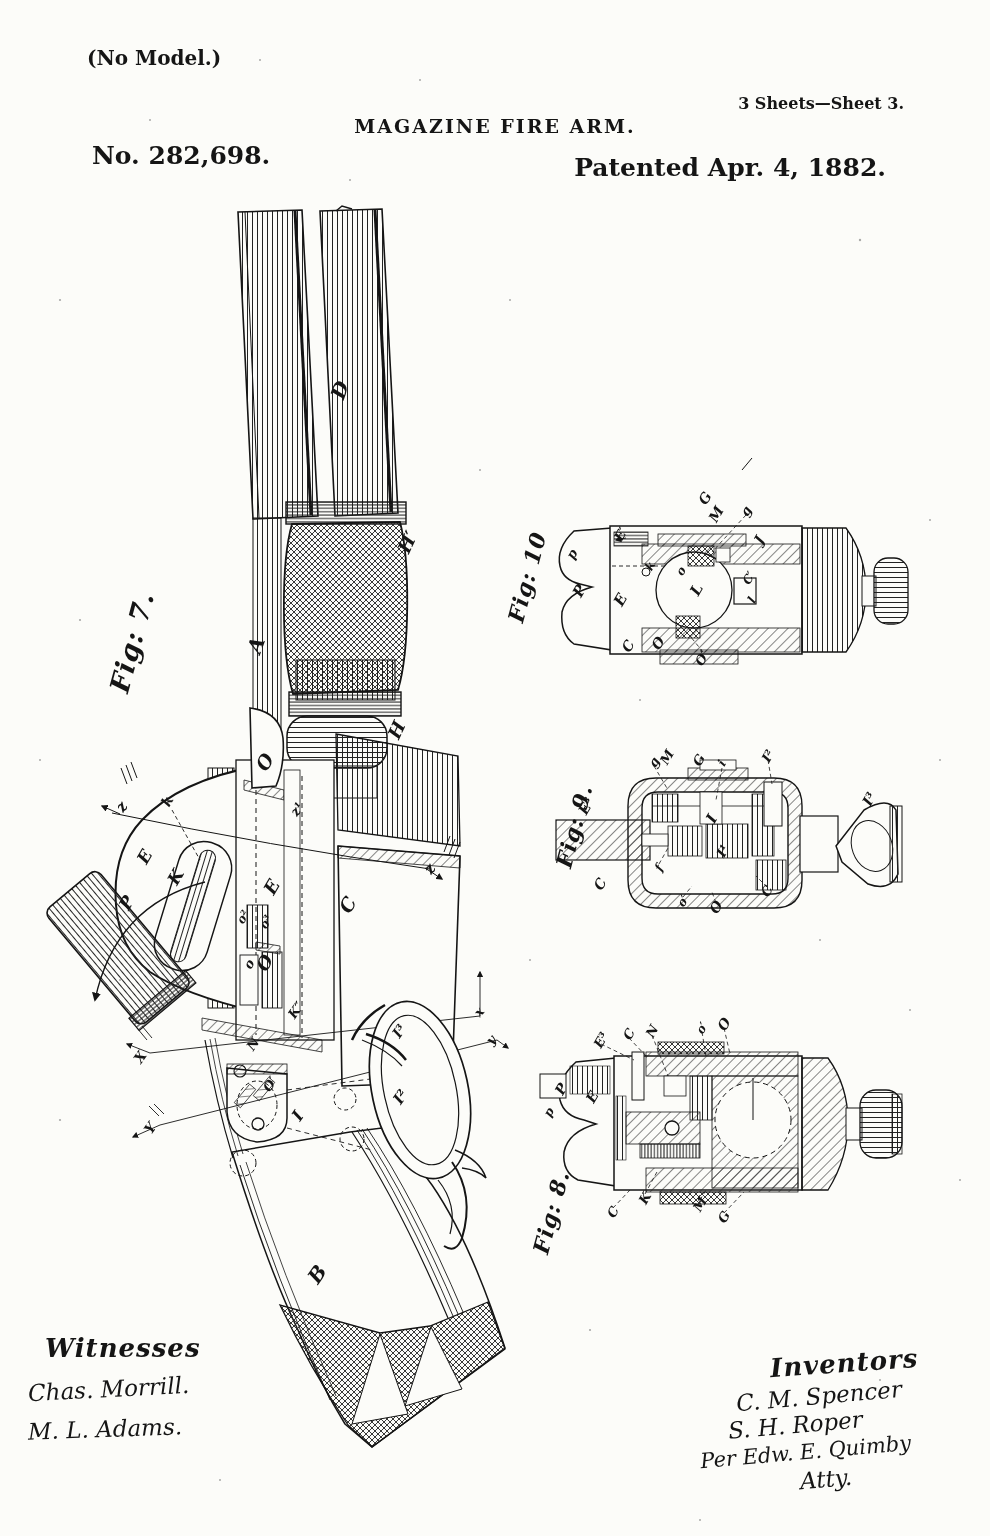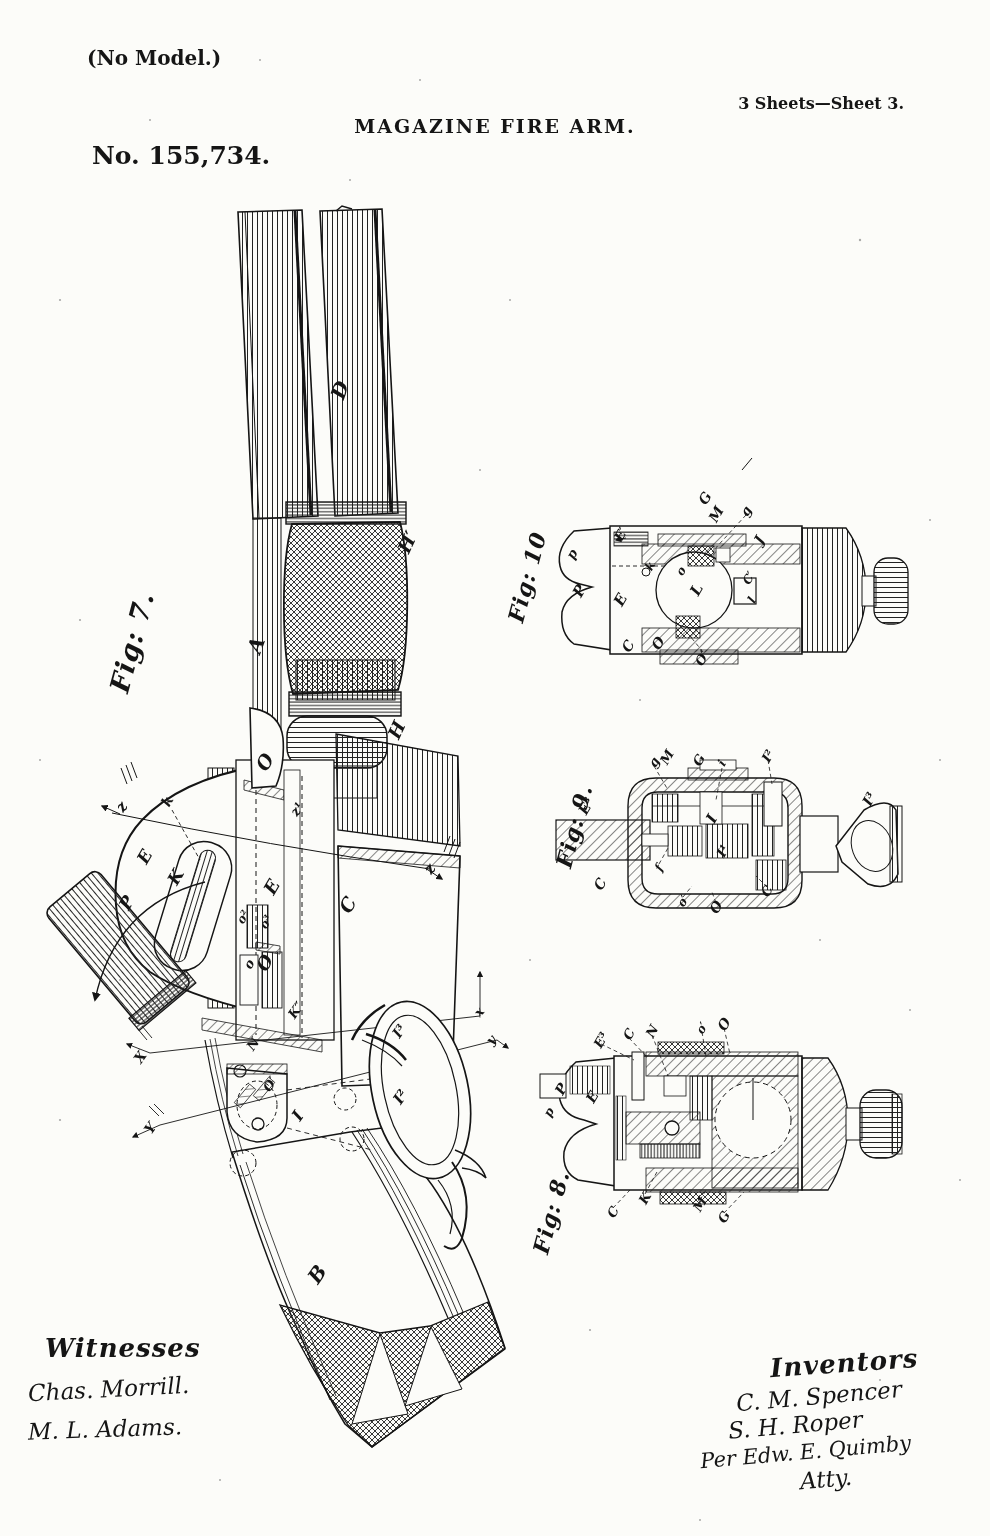--- a/index.html
+++ b/index.html
@@ -28,21 +28,22 @@
   .i-3{left:800px;top:1466px;transform:rotate(-5deg);}
 </style>
 </head>
 <body>
 
 <div class="sheet">
 
   <span class="abs no-model">(No Model.)</span>
   <span class="abs sheet-info">3 Sheets—Sheet 3.</span>
   <div class="abs subtitle">MAGAZINE FIRE ARM.</div>
-  <span class="abs pat-no">No. 155,734.</span>
+  <span class="abs pat-no">No. 282,698.</span>
+  <span class="abs pat-date">Patented Apr. 4, 1882.</span>
 
   <svg class="art" width="990" height="1536" viewBox="0 0 990 1536" fill="none" stroke="#151515">
     <defs>
       <pattern id="hatch" width="7" height="7" patternUnits="userSpaceOnUse" patternTransform="rotate(45)">
         <path d="M0,0 L0,7" stroke="#222" stroke-width="1.1"></path>
       </pattern>
       <pattern id="hatchR" width="7" height="7" patternUnits="userSpaceOnUse" patternTransform="rotate(-45)">
         <path d="M0,0 L0,7" stroke="#222" stroke-width="1.1"></path>
       </pattern>
       <pattern id="cross" width="6" height="6" patternUnits="userSpaceOnUse">

